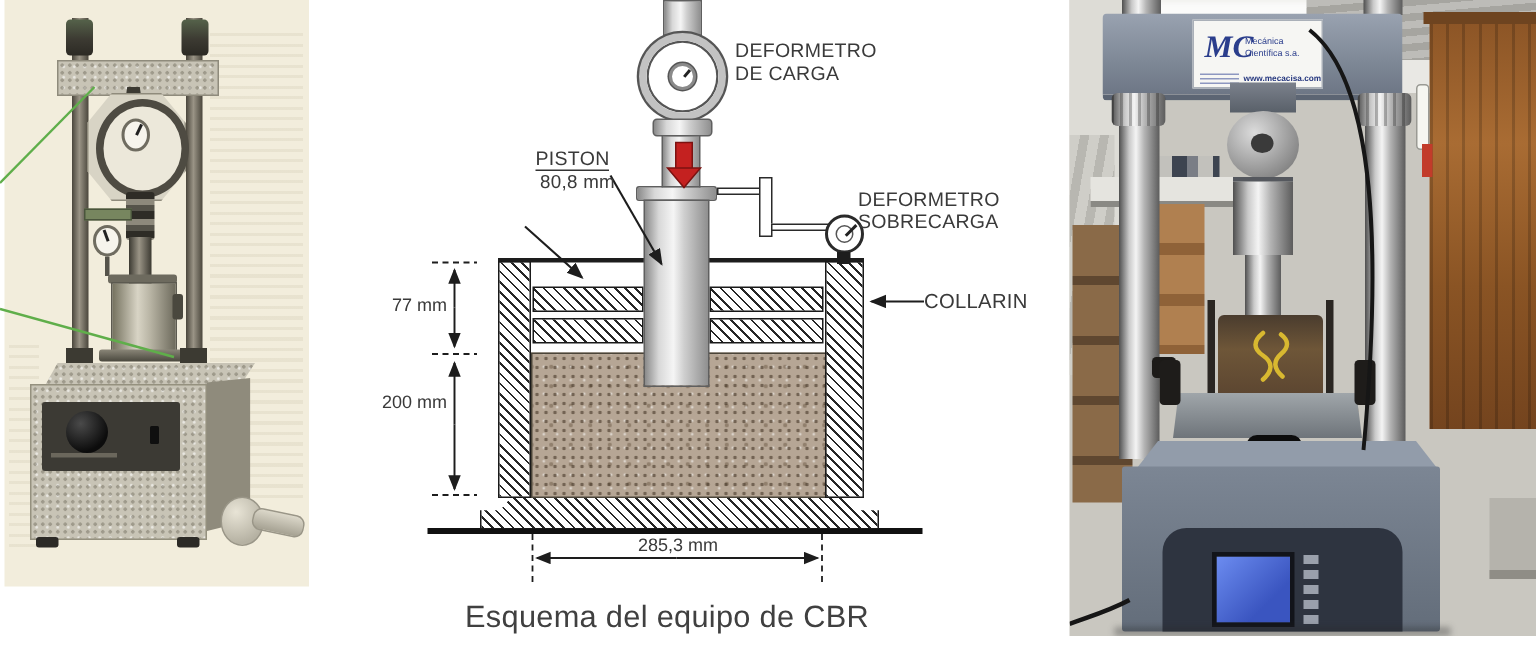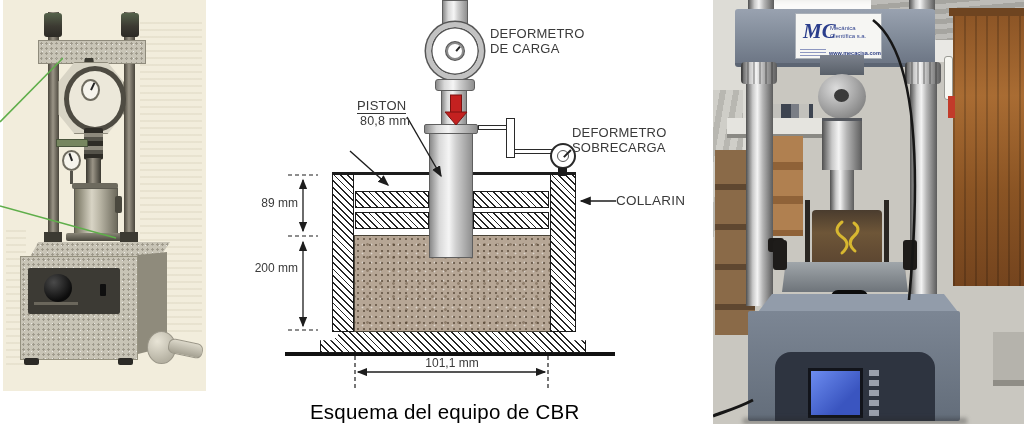--- a/index.html
+++ b/index.html
@@ -15,21 +15,21 @@
         background-size:6px 6px,9px 9px,13px 13px;background-position:0 0,3px 4px,6px 2px;
         border:1px solid #4a4438;box-sizing:border-box;}
   .metal{background:linear-gradient(90deg,#8a8a8a 0%,#d8d8d8 22%,#f5f5f5 45%,#cfcfcf 62%,#8f8f8f 100%);border:1px solid #5f5f5f;box-sizing:border-box;}
   .chrome{background:linear-gradient(90deg,#4f4f4f,#c9c9c9 25%,#f4f4f4 42%,#b5b5b5 62%,#5c5c5c);box-sizing:border-box;}
   .granite{background-color:#c8c4b6;background-image:radial-gradient(rgba(90,85,70,.38) 1px,transparent 1.3px),radial-gradient(rgba(255,255,255,.6) .8px,transparent 1px);background-size:5px 5px,7px 7px;box-sizing:border-box;}
   .linkbar{background:#fff;border:1px solid #2a2a2a;box-sizing:border-box;}
   
   .slabel{color:#3a3a3a;font-size:13px;line-height:1.18;letter-spacing:.2px;white-space:nowrap;}
   .sdim{color:#3a3a3a;font-size:12px;white-space:nowrap;}
   .underl{border-bottom:1.6px solid #333;padding-bottom:0px;display:inline-block;}
-  .caption{color:#000000;font-size:20.5px;letter-spacing:.2px;white-space:nowrap;}
+  .caption{color:#404040;font-size:20.5px;letter-spacing:.2px;white-space:nowrap;}
   
   .creambg{background:#f2eddc;}
   .fainttext{background-image:repeating-linear-gradient(180deg,rgba(150,140,105,.22) 0 2px,rgba(0,0,0,0) 2px 7px);opacity:.5;}
   .dial{border-radius:50%;background:#f6f4ec;border:2px solid #6f6c60;box-sizing:border-box;}
   .needle{position:absolute;width:1.5px;height:45%;background:#222;left:48%;top:8%;transform-origin:bottom center;}
   
   .rust{background:linear-gradient(180deg,#8c5526,#a96c33 30%,#8a5424 65%,#74441e);background-image:repeating-linear-gradient(90deg,rgba(0,0,0,.18) 0 2px,rgba(0,0,0,0) 2px 11px),linear-gradient(180deg,#8c5526,#a96c33 30%,#8a5424 65%,#74441e);}
   .bluebox{background:linear-gradient(180deg,#99a2b0,#7e8896 60%,#6d7685);}
   .nameplate{background:#f6f6f3;border:1px solid #aab0b8;box-sizing:border-box;overflow:hidden;}
   .np-logo{color:#2b3e8c;font-family:"Liberation Serif",serif;font-weight:bold;font-style:italic;font-size:21px;line-height:1;}
@@ -170,27 +170,27 @@
       <div style="font-size:12.5px;padding-left:3px;">80,8 mm</div>
     </div>
     <div class="abs slabel" style="left:322px;top:125px;z-index:9;">
       <div>DEFORMETRO</div>
       <div>SOBRECARGA</div>
     </div>
     <div class="abs slabel" style="left:366px;top:193px;font-size:13.5px;z-index:9;">
       <span>COLLARIN</span>
     </div>
     <div class="abs sdim" style="left:4px;top:196px;width:44px;text-align:right;z-index:9;">
-      <span>89 mm</span>
+      <span>77 mm</span>
     </div>
     <div class="abs sdim" style="left:0;top:261px;width:48px;text-align:right;z-index:9;">
       <span>200 mm</span>
     </div>
     <div class="abs sdim" style="left:104px;top:356px;width:196px;text-align:center;z-index:9;">
-      <span>101,1 mm</span>
+      <span>285,3 mm</span>
     </div>
     <div class="abs caption" style="left:60px;top:400px;">
       <span>Esquema del equipo de CBR</span>
     </div>
   </div>
 
   <div class="abs" style="left:713px;top:0;width:311px;height:424px;overflow:hidden;background:#c9c7c0;">
 
     <div class="abs" style="left:0;top:0;width:311px;height:62px;background:#e9e8e4;"></div>
     <div class="abs" style="left:25px;top:0;width:175px;height:48px;background:#fbfbfa;filter:blur(3px);"></div>

